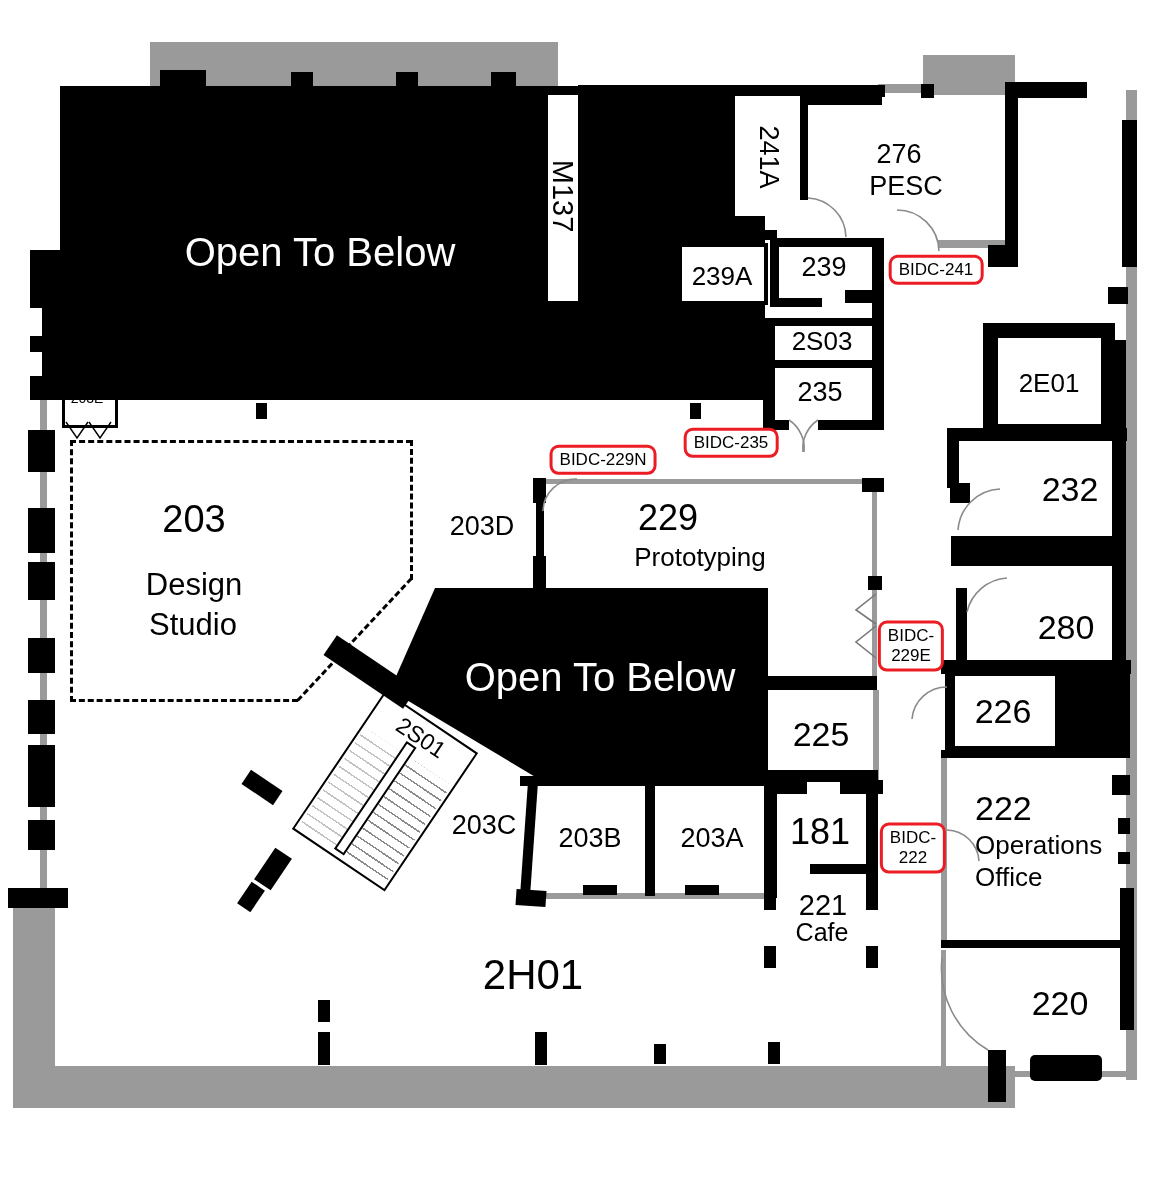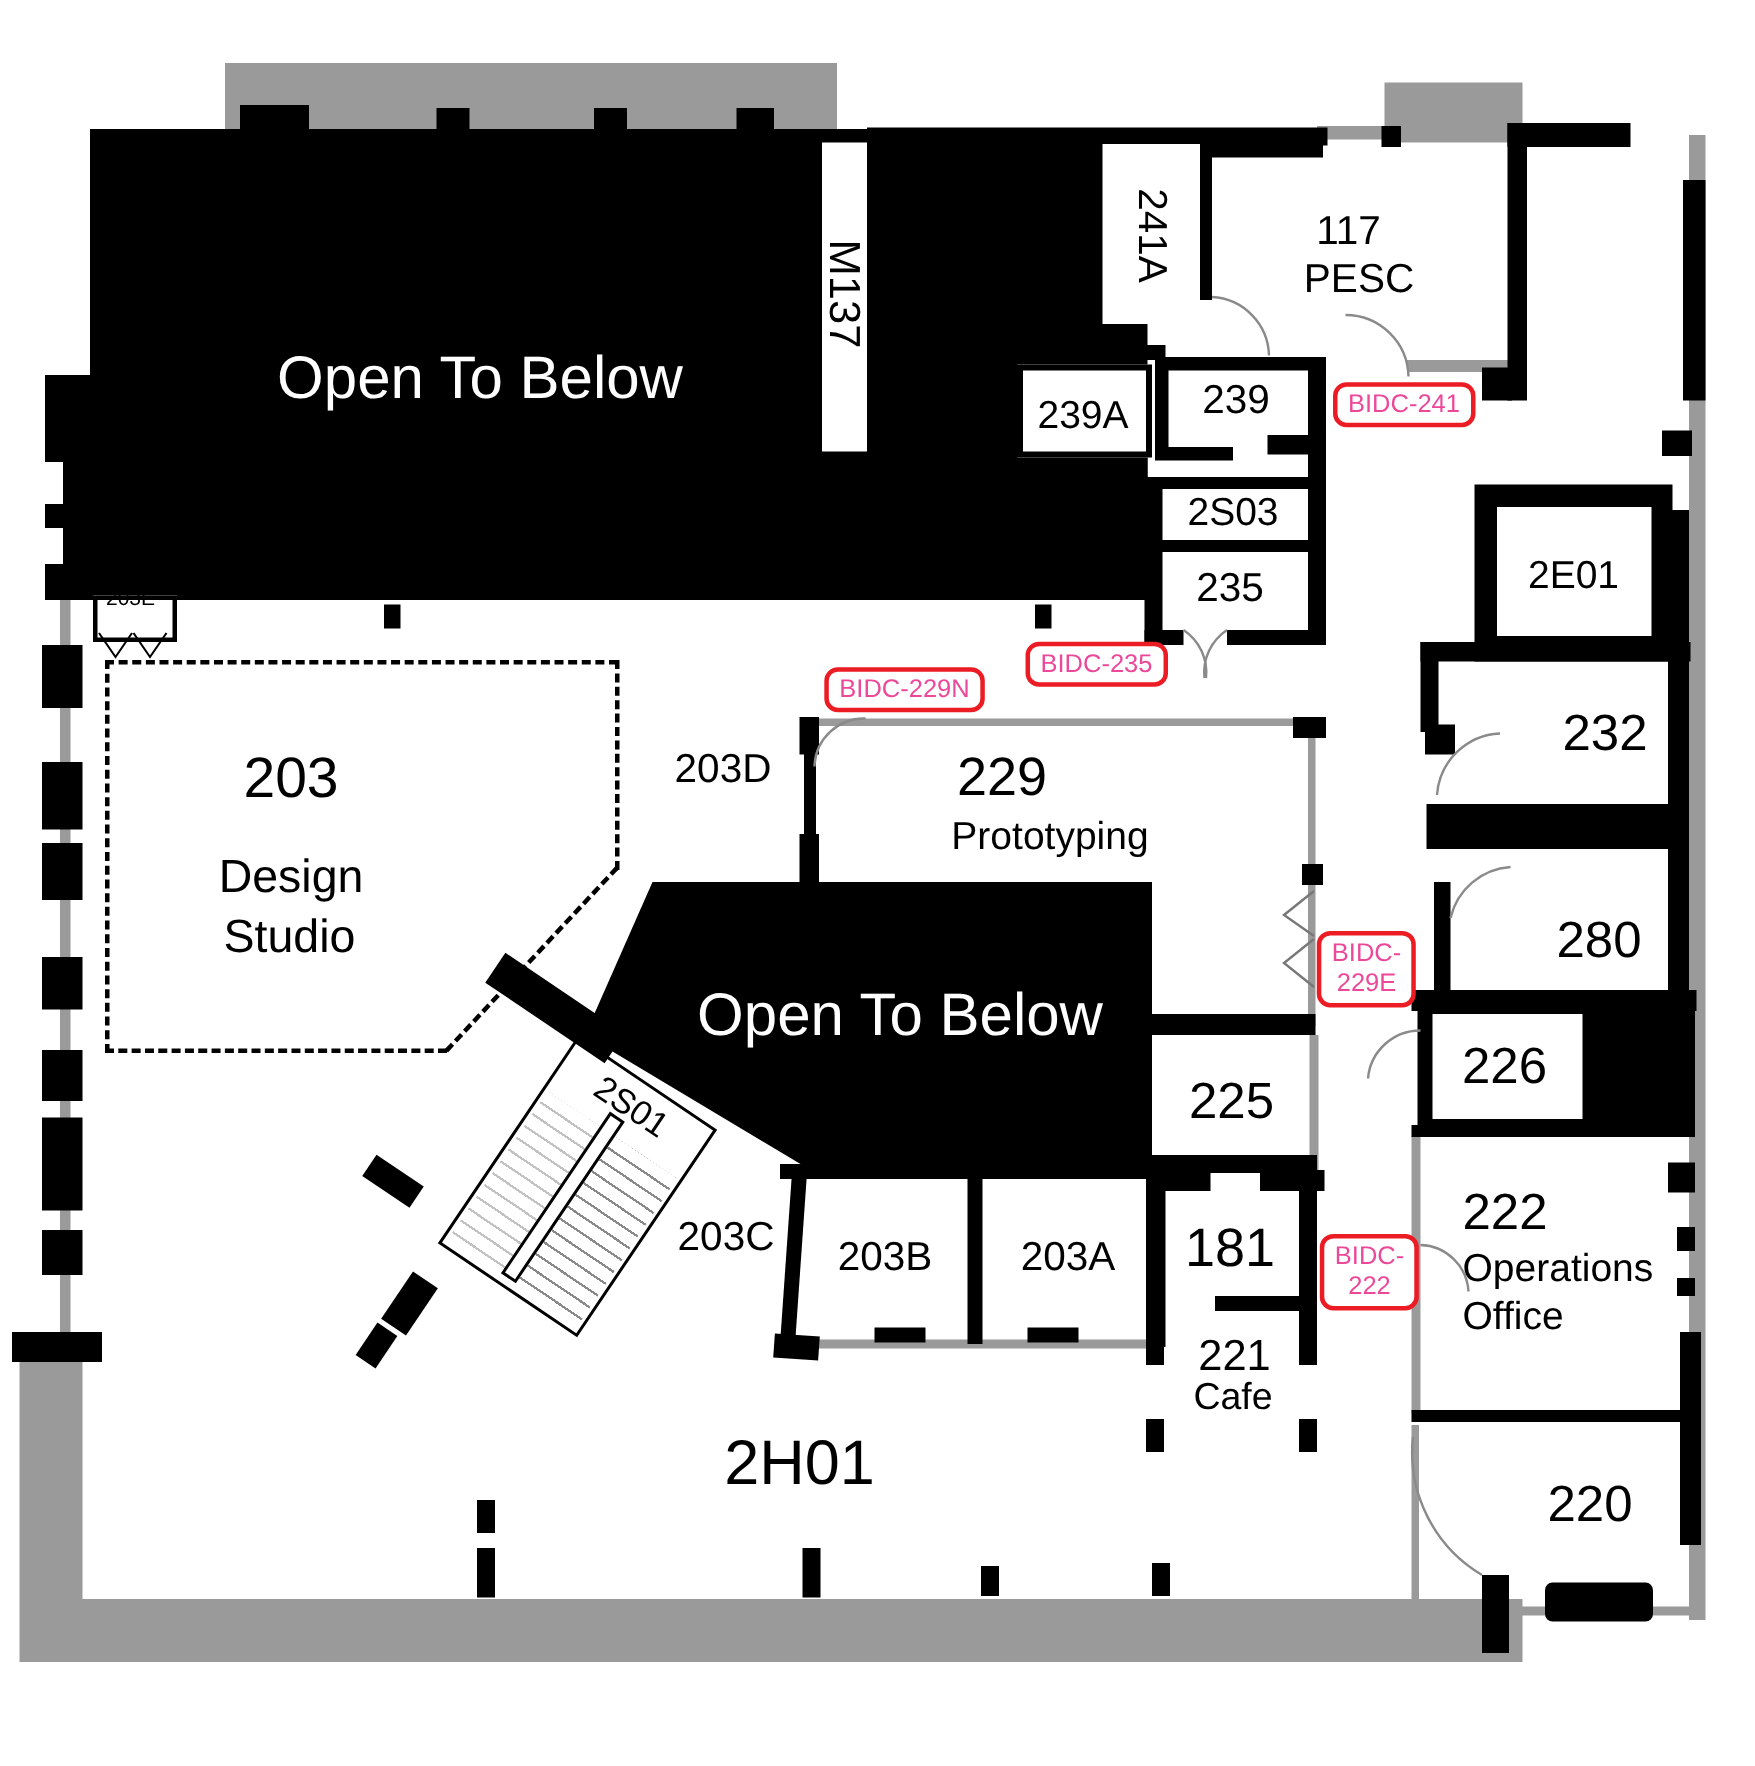--- a/index.html
+++ b/index.html
@@ -8,21 +8,21 @@
   .w{position:absolute;background:#000;}
   .g{position:absolute;background:#9a9a9a;}
   .wh{position:absolute;background:#fff;}
   .room{position:absolute;background:#fff;border:4px solid #000;}
   .lbl{position:absolute;transform:translate(-50%,-50%);color:#000;white-space:nowrap;line-height:1;}
   .lbl.white{color:#fff;}
   .lbl.leftal{transform:translate(0,-50%);}
   .rot90{transform:translate(-50%,-50%) rotate(90deg);}
   .tag{position:absolute;transform:translate(-50%,-50%);background:#fff;border:3px solid #ec1c24;
        border-radius:9px;padding:2px 7px;font-size:17px;line-height:1.2;text-align:center;
-       color:#ec4899;white-space:nowrap;z-index:30;}
+       color:#000000;white-space:nowrap;z-index:30;}
   .tag span{display:block;}
   .dash{position:absolute;border-top:3.5px dashed #000;}
   .dashv{position:absolute;border-left:3.5px dashed #000;}
   .lbl,.tag{z-index:25;}
   .stair1{position:absolute;left:385px;top:791px;width:108px;height:163px;background:#fff;
           border:2.5px solid #000;transform:translate(-50%,-50%) rotate(34deg);z-index:12;}
   .stair1 .treadL{position:absolute;left:2px;top:40px;width:46px;bottom:2px;
      background:repeating-linear-gradient(to bottom,#fff 0 8px,#c2c2c2 8px 9.5px);}
   .stair1 .treadR{position:absolute;right:2px;top:40px;width:50px;bottom:2px;
      background:repeating-linear-gradient(to bottom,#fff 0 8px,#8a8a8a 8px 9.5px);}
@@ -208,32 +208,32 @@
     </g>
     <g fill="none" stroke="#000000" stroke-width="1.4">
       <path d="M66,422 l11,16 l11,-16"></path>
       <path d="M89,422 l11,16 l11,-16"></path>
     </g>
   </svg>
 
   <div class="lbl white" style="left:320px;top:252px;font-size:40px;">Open To Below</div>
   <div class="lbl rot90" style="left:562px;top:196px;font-size:29px;">M137</div>
   <div class="lbl rot90" style="left:768px;top:157px;font-size:27px;">241A</div>
-  <div class="lbl" style="left:899px;top:154px;font-size:27px;">117</div>
+  <div class="lbl" style="left:899px;top:154px;font-size:27px;">276</div>
   <div class="lbl" style="left:906px;top:186px;font-size:27px;">PESC</div>
   <div class="lbl" style="left:722px;top:276px;font-size:26px;">239A</div>
   <div class="lbl" style="left:824px;top:267px;font-size:27px;">239</div>
   <div class="lbl" style="left:822px;top:341px;font-size:26px;">2S03</div>
   <div class="lbl" style="left:820px;top:392px;font-size:27px;">235</div>
   <div class="lbl" style="left:1049px;top:383px;font-size:26px;">2E01</div>
   <div class="lbl" style="left:1070px;top:489px;font-size:34px;">232</div>
   <div class="lbl" style="left:194px;top:519px;font-size:38px;">203</div>
   <div class="lbl" style="left:194px;top:584px;font-size:31px;">Design</div>
   <div class="lbl" style="left:193px;top:624px;font-size:31px;">Studio</div>
-  <div class="lbl" style="left:482px;top:513px;font-size:27px;">203D</div>
+  <div class="lbl" style="left:482px;top:526px;font-size:27px;">203D</div>
   <div class="lbl" style="left:87px;top:398px;font-size:14px;z-index:31;">203E</div>
   <div class="lbl" style="left:668px;top:518px;font-size:36px;">229</div>
   <div class="lbl" style="left:700px;top:557px;font-size:26px;">Prototyping</div>
   <div class="lbl" style="left:1066px;top:627px;font-size:34px;">280</div>
   <div class="lbl" style="left:1003px;top:711px;font-size:34px;">226</div>
   <div class="lbl white" style="left:600px;top:677px;font-size:40px;">Open To Below</div>
   <div class="lbl" style="left:821px;top:734px;font-size:34px;">225</div>
   <div class="lbl" style="left:820px;top:832px;font-size:36px;">181</div>
   <div class="lbl leftal" style="left:975px;top:808px;font-size:34px;">222</div>
   <div class="lbl leftal" style="left:975px;top:845px;font-size:26px;">Operations</div>

